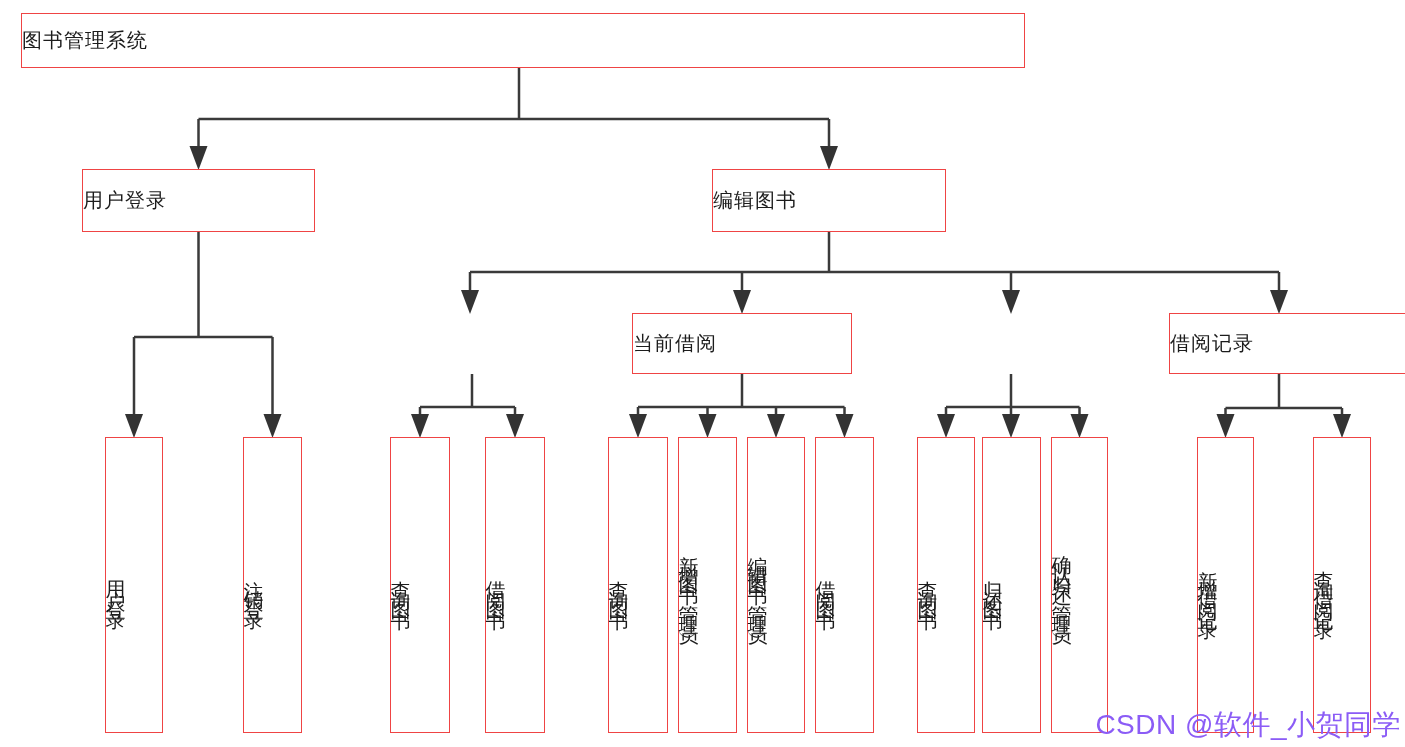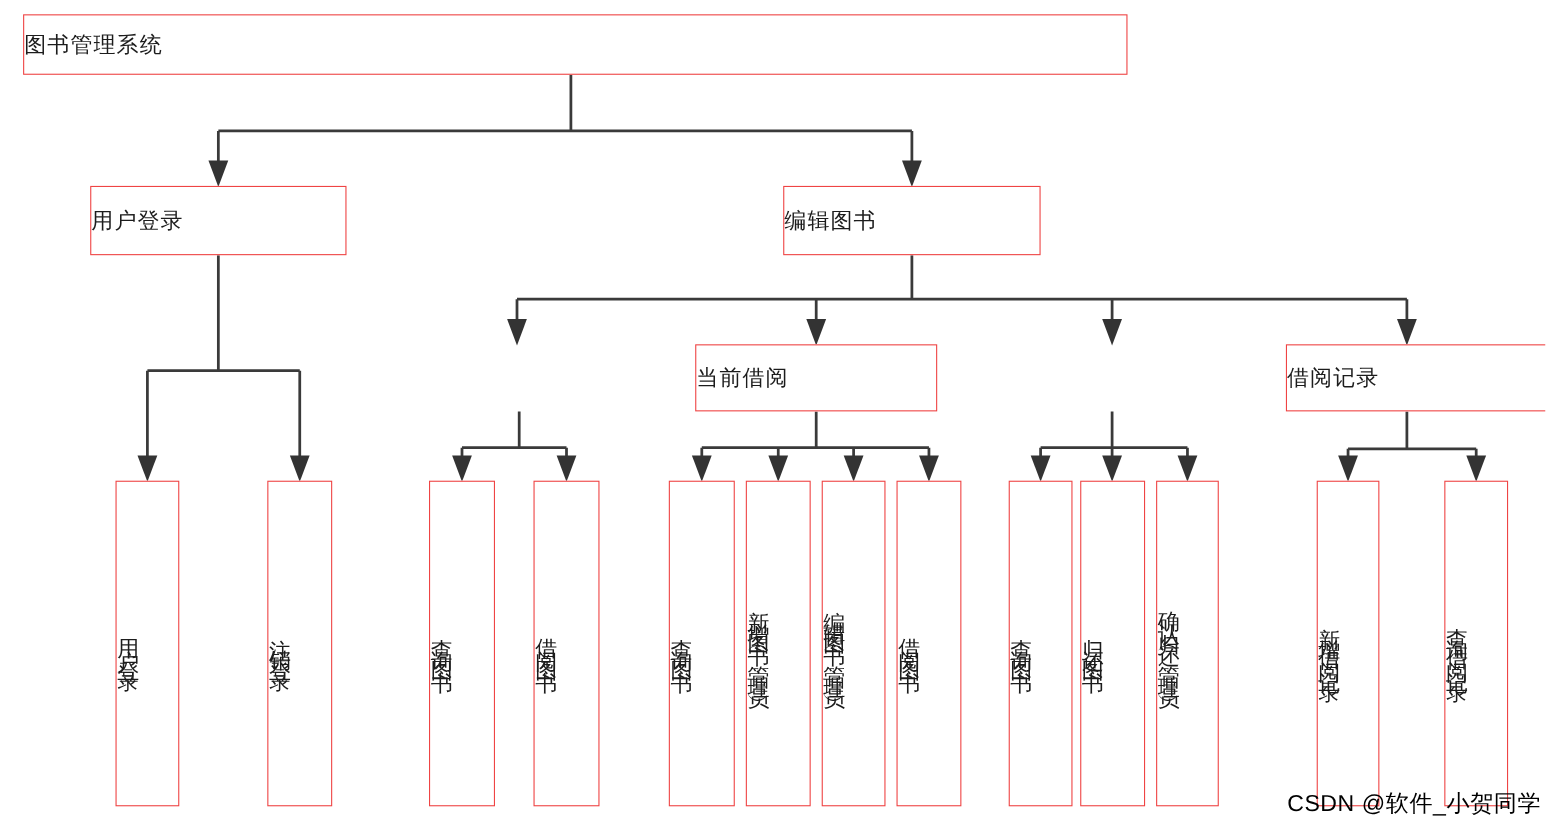--- a/index.html
+++ b/index.html
@@ -15,21 +15,21 @@
   .vnode{top:437px;height:296px;}
   .vlabel{
     writing-mode:vertical-rl;text-orientation:mixed;
     font-size:20px;letter-spacing:10px;line-height:1;white-space:nowrap;
   }
   #connectors{position:absolute;left:0;top:0;pointer-events:none;}
   #connectors path{fill:none;stroke:#3a3a3a;stroke-width:2.5;}
   #connectors polygon{fill:#333333;stroke:none;}
   #watermark{
     position:absolute;right:4px;bottom:3px;z-index:5;
-    font-size:21px;color:#000000;letter-spacing:0.5px;white-space:nowrap;
+    font-size:28px;color:#8b5cf6;letter-spacing:0.5px;white-space:nowrap;
   }
 </style>
 </head>
 <body>
 
 <div id="stage">
 
   <svg id="connectors" width="1405" height="747" aria-hidden="true">
     <g>
       <path d="M519,68 L519,119 M198.5,119 L829,119 M198.5,119 L198.5,148 M829,119 L829,148"></path>

